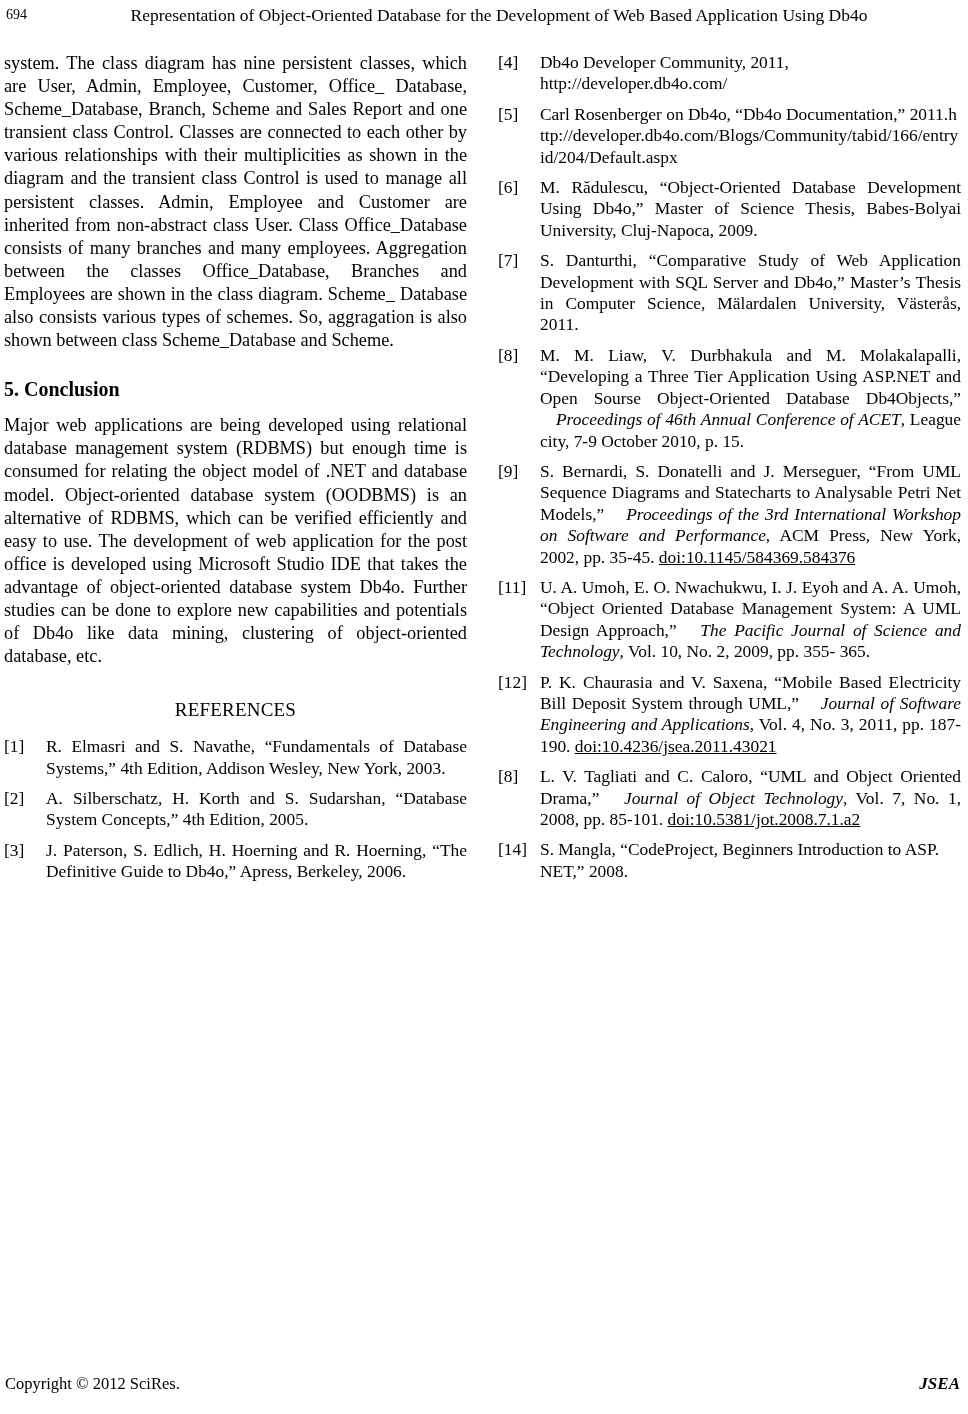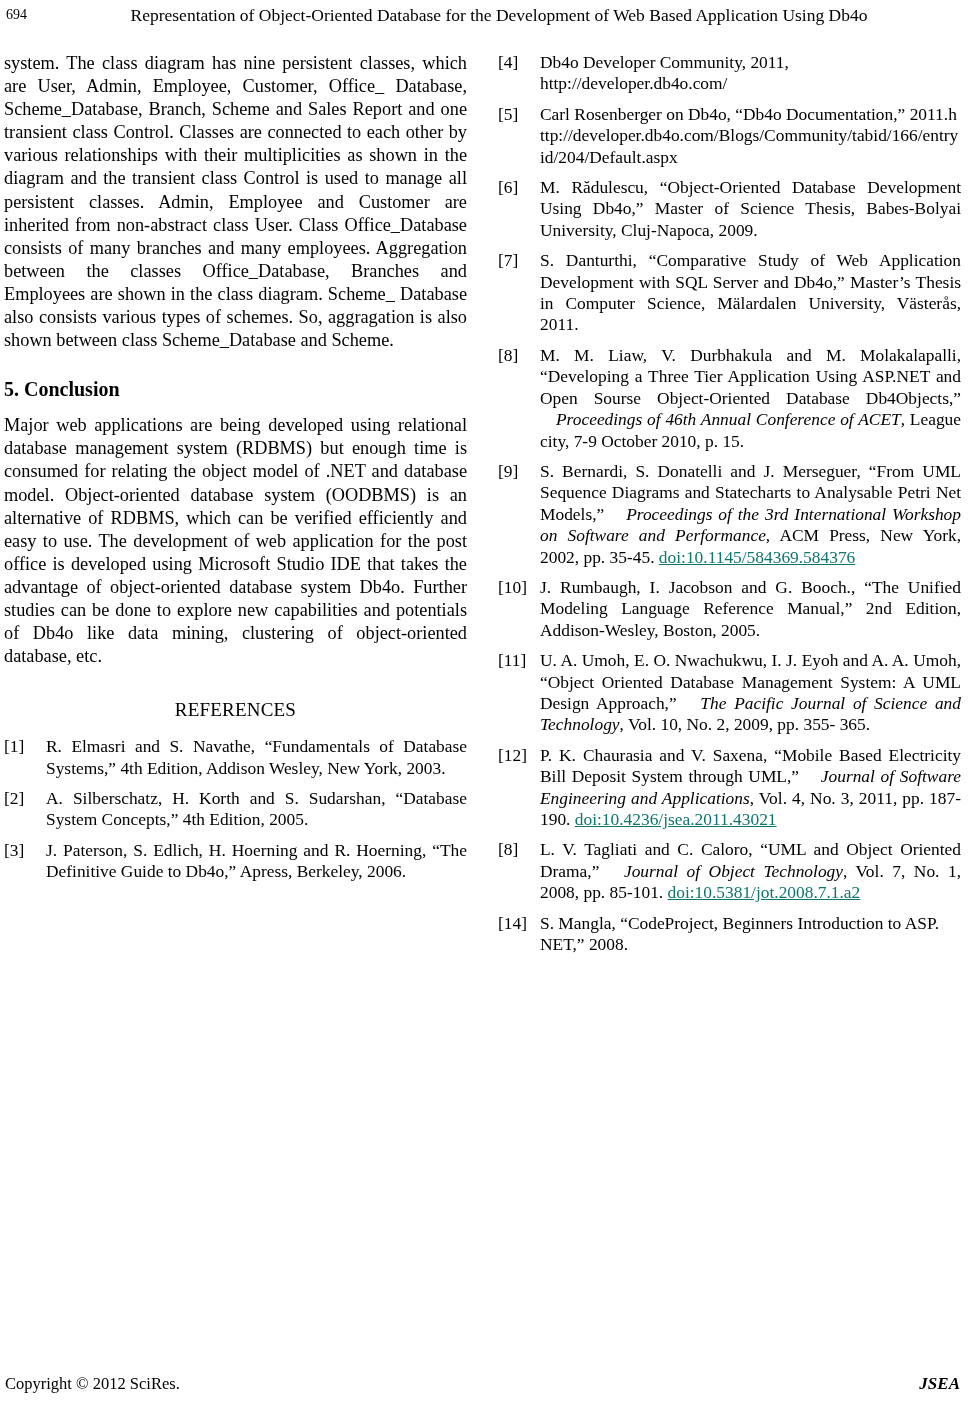--- a/index.html
+++ b/index.html
@@ -105,21 +105,21 @@
     top: 0px;
     width: 40px;
     text-align: left;
     font-size: 17.4px;
   }
   li.ref .reftext { display: block; }
   li.ref.nojust .reftext { text-align: left; }
 
   .ital { font-style: italic; margin-left: 16px; }
   .doi {
-    color: #0f766e;
+    color: #000000;
     text-decoration: underline;
   }
   .url { white-space: normal; word-break: break-all; }
 
   
   .footer {
     position: absolute;
     left: 0px;
     bottom: 18px;
     width: 968px;
@@ -192,24 +192,20 @@
         </li>
         <li class="ref">
           <span class="refnum">[8]</span>
           <span class="reftext"><span>M. M. Liaw, V. Durbhakula and M. Molakalapalli, “Developing a Three Tier Application Using ASP.NET and Open Sourse Object-Oriented Database Db4Objects,” </span><span class="ital">Proceedings of 46th Annual Conference of ACET</span><span>, League city, 7-9 October 2010, p. 15.</span></span>
         </li>
         <li class="ref">
           <span class="refnum">[9]</span>
           <span class="reftext"><span>S. Bernardi, S. Donatelli and J. Merseguer, “From UML Sequence Diagrams and Statecharts to Analysable Petri Net Models,” </span><span class="ital">Proceedings of the 3rd International Workshop on Software and Performance</span><span>, ACM Press, New York, 2002, pp. 35-45. </span><a class="doi" href="#">doi:10.1145/584369.584376</a></span>
         </li>
         <li class="ref">
-          <span class="refnum">[10]</span>
-          <span class="reftext"><span>J. Rumbaugh, I. Jacobson and G. Booch., “The Unified Modeling Language Reference Manual,” 2nd Edition, Addison-Wesley, Boston, 2005.</span></span>
-        </li>
-        <li class="ref">
           <span class="refnum">[11]</span>
           <span class="reftext"><span>U. A. Umoh, E. O. Nwachukwu, I. J. Eyoh and A. A. Umoh, “Object Oriented Database Management System: A UML Design Approach,” </span><span class="ital">The Pacific Journal of Science and Technology</span><span>, Vol. 10, No. 2, 2009, pp. 355- 365.</span></span>
         </li>
         <li class="ref">
           <span class="refnum">[12]</span>
           <span class="reftext"><span>P. K. Chaurasia and V. Saxena, “Mobile Based Electricity Bill Deposit System through UML,” </span><span class="ital">Journal of Software Engineering and Applications</span><span>, Vol. 4, No. 3, 2011, pp. 187-190. </span><a class="doi" href="#">doi:10.4236/jsea.2011.43021</a></span>
         </li>
         <li class="ref">
           <span class="refnum">[8]</span>
           <span class="reftext"><span>L. V. Tagliati and C. Caloro, “UML and Object Oriented Drama,” </span><span class="ital">Journal of Object Technology</span><span>, Vol. 7, No. 1, 2008, pp. 85-101. </span><a class="doi" href="#">doi:10.5381/jot.2008.7.1.a2</a></span>

